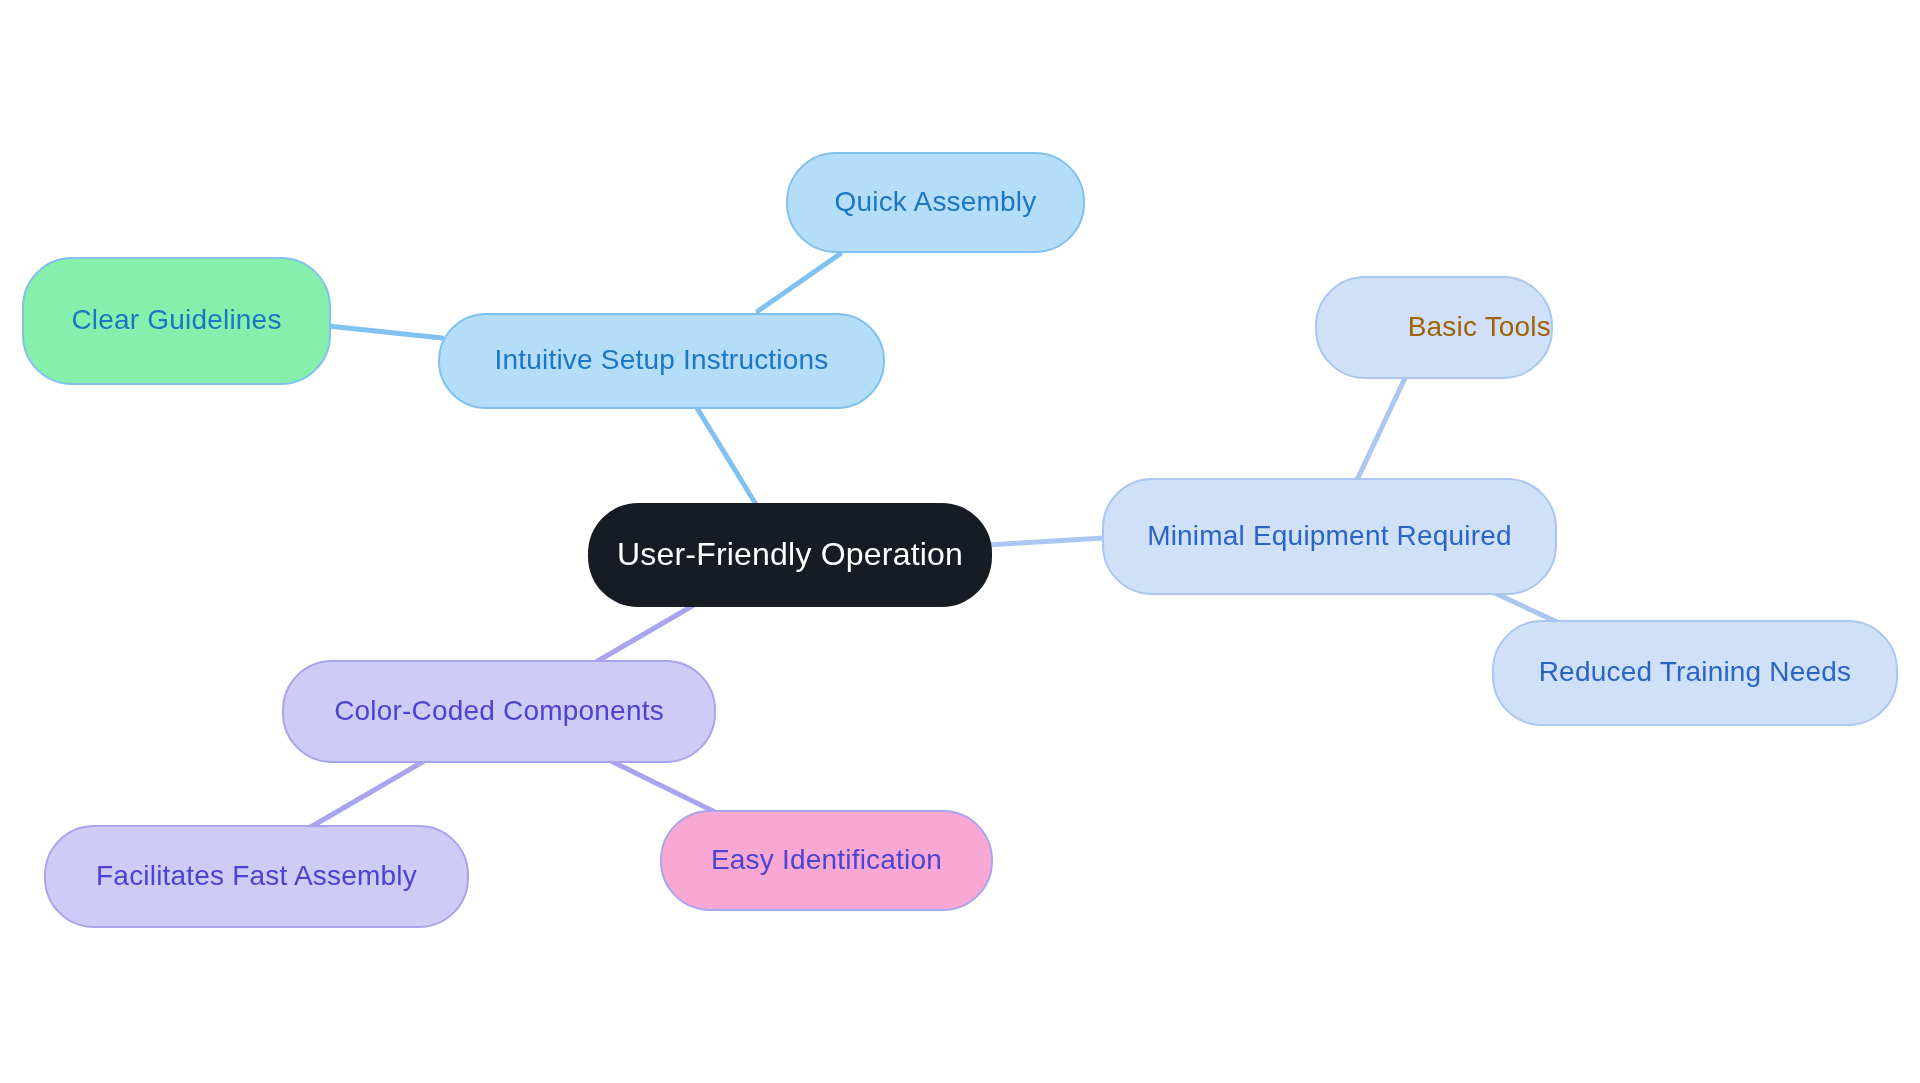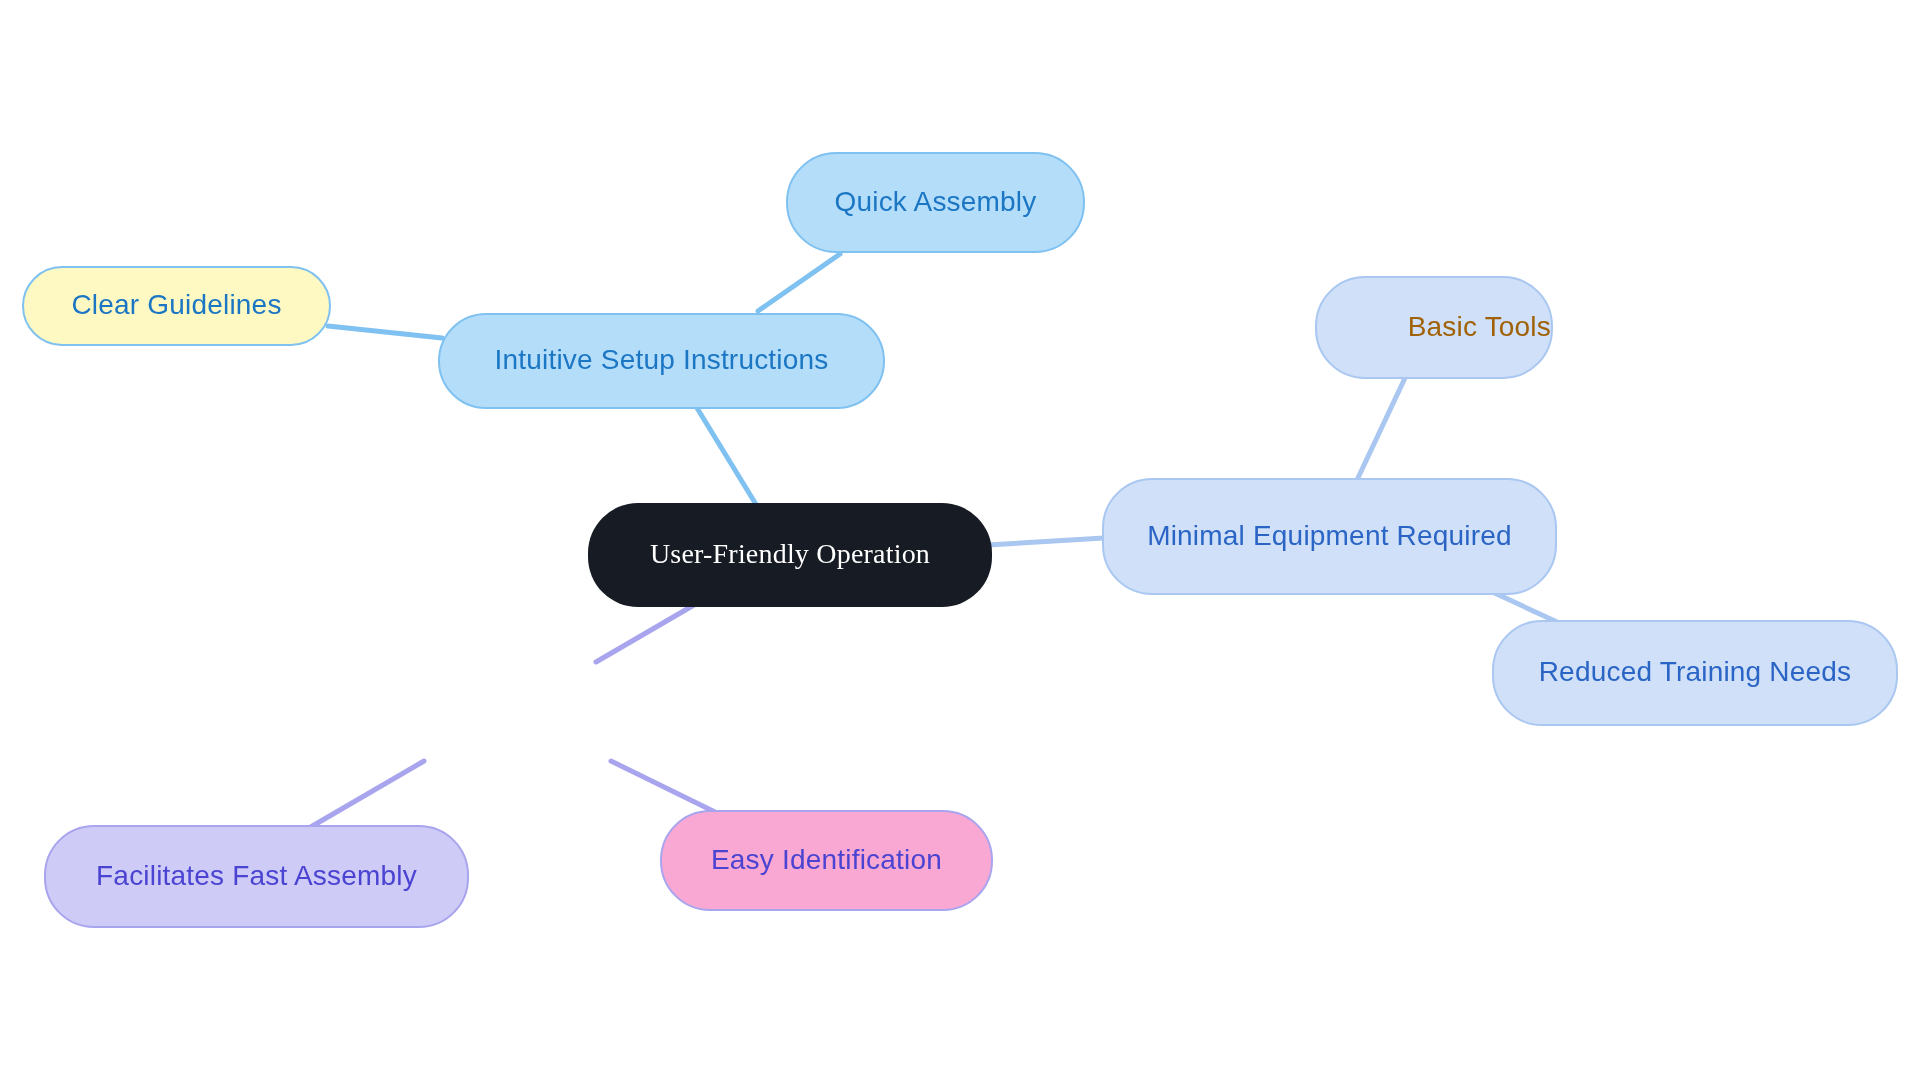--- a/index.html
+++ b/index.html
@@ -32,22 +32,21 @@
     border-radius: 50px;
     border: 2.5px solid transparent;
     font-size: 28px;
     letter-spacing: 0.2px;
     white-space: nowrap;
     cursor: pointer;
     user-select: none;
   }
   .node.central {
     border: none;
-    font-size: 28px;
-    font-family: Liberation Serif, serif;
+    font-size: 32px;
   }
   .node span {
     display: block;
     line-height: 1;
     padding-bottom: 2px;
   }
 </style>
 </head>
 <body>
 
@@ -66,31 +65,34 @@
 
 <div class="node central" style="left: 588px; top: 503px; width: 404px; height: 104px; background: rgb(22, 27, 36); border-color: rgb(22, 27, 36); color: rgb(255, 255, 255);">
       <span>User-Friendly Operation</span>
     </div>
     <div class="node" style="left: 438px; top: 313px; width: 447px; height: 96px; background: rgb(180, 221, 250); border-color: rgb(127, 193, 240); color: rgb(27, 118, 196); align-items: center;">
       <span>Intuitive Setup Instructions</span>
     </div>
     <div class="node" style="left: 786px; top: 152px; width: 299px; height: 101px; background: rgb(180, 221, 250); border-color: rgb(127, 193, 240); color: rgb(27, 118, 196); text-align: right;">
       <span>Quick Assembly</span>
     </div>
-    <div class="node" style="left: 22px; top: 266px; width: 309px; height: 80px; background: #fef9c3; border-color: rgb(127, 193, 240); color: rgb(27, 118, 196);">
+    <div class="node" style="left: 22px; top: 257px; width: 309px; height: 128px; background: #86efac; border-color: rgb(127, 193, 240); color: rgb(27, 118, 196);">
       <span>Clear Guidelines</span>
     </div>
     <div class="node" style="left: 1102px; top: 478px; width: 455px; height: 117px; background: rgb(207, 224, 248); border-color: rgb(169, 199, 241); color: rgb(42, 101, 198);">
       <span>Minimal Equipment Required</span>
     </div>
     <div class="node" style="left: 1315px; top: 276px; width: 238px; height: 103px; background: rgb(207, 224, 248); border-color: rgb(169, 199, 241); color: #a16207; justify-content: flex-end;">
       <span>Basic Tools</span>
     </div>
     <div class="node" style="left: 1492px; top: 620px; width: 406px; height: 106px; background: rgb(207, 224, 248); border-color: rgb(169, 199, 241); color: rgb(42, 101, 198); justify-content: center;">
       <span>Reduced Training Needs</span>
     </div>
+    <div class="node" style="left: 282px; top: 660px; width: 434px; height: 103px; background: rgb(206, 203, 247); border-color: rgb(168, 164, 238); color: rgb(75, 67, 209);">
+      <span>Color-Coded Components</span>
+    </div>
     <div class="node" style="left: 44px; top: 825px; width: 425px; height: 103px; background: rgb(206, 203, 247); border-color: rgb(168, 164, 238); color: rgb(75, 67, 209); text-align: center;">
       <span>Facilitates Fast Assembly</span>
     </div>
     <div class="node" style="left: 660px; top: 810px; width: 333px; height: 101px; background: #f9a8d4; border-color: rgb(168, 164, 238); color: rgb(75, 67, 209);">
       <span>Easy Identification</span>
     </div>
   </div>
 
 </body></html>

